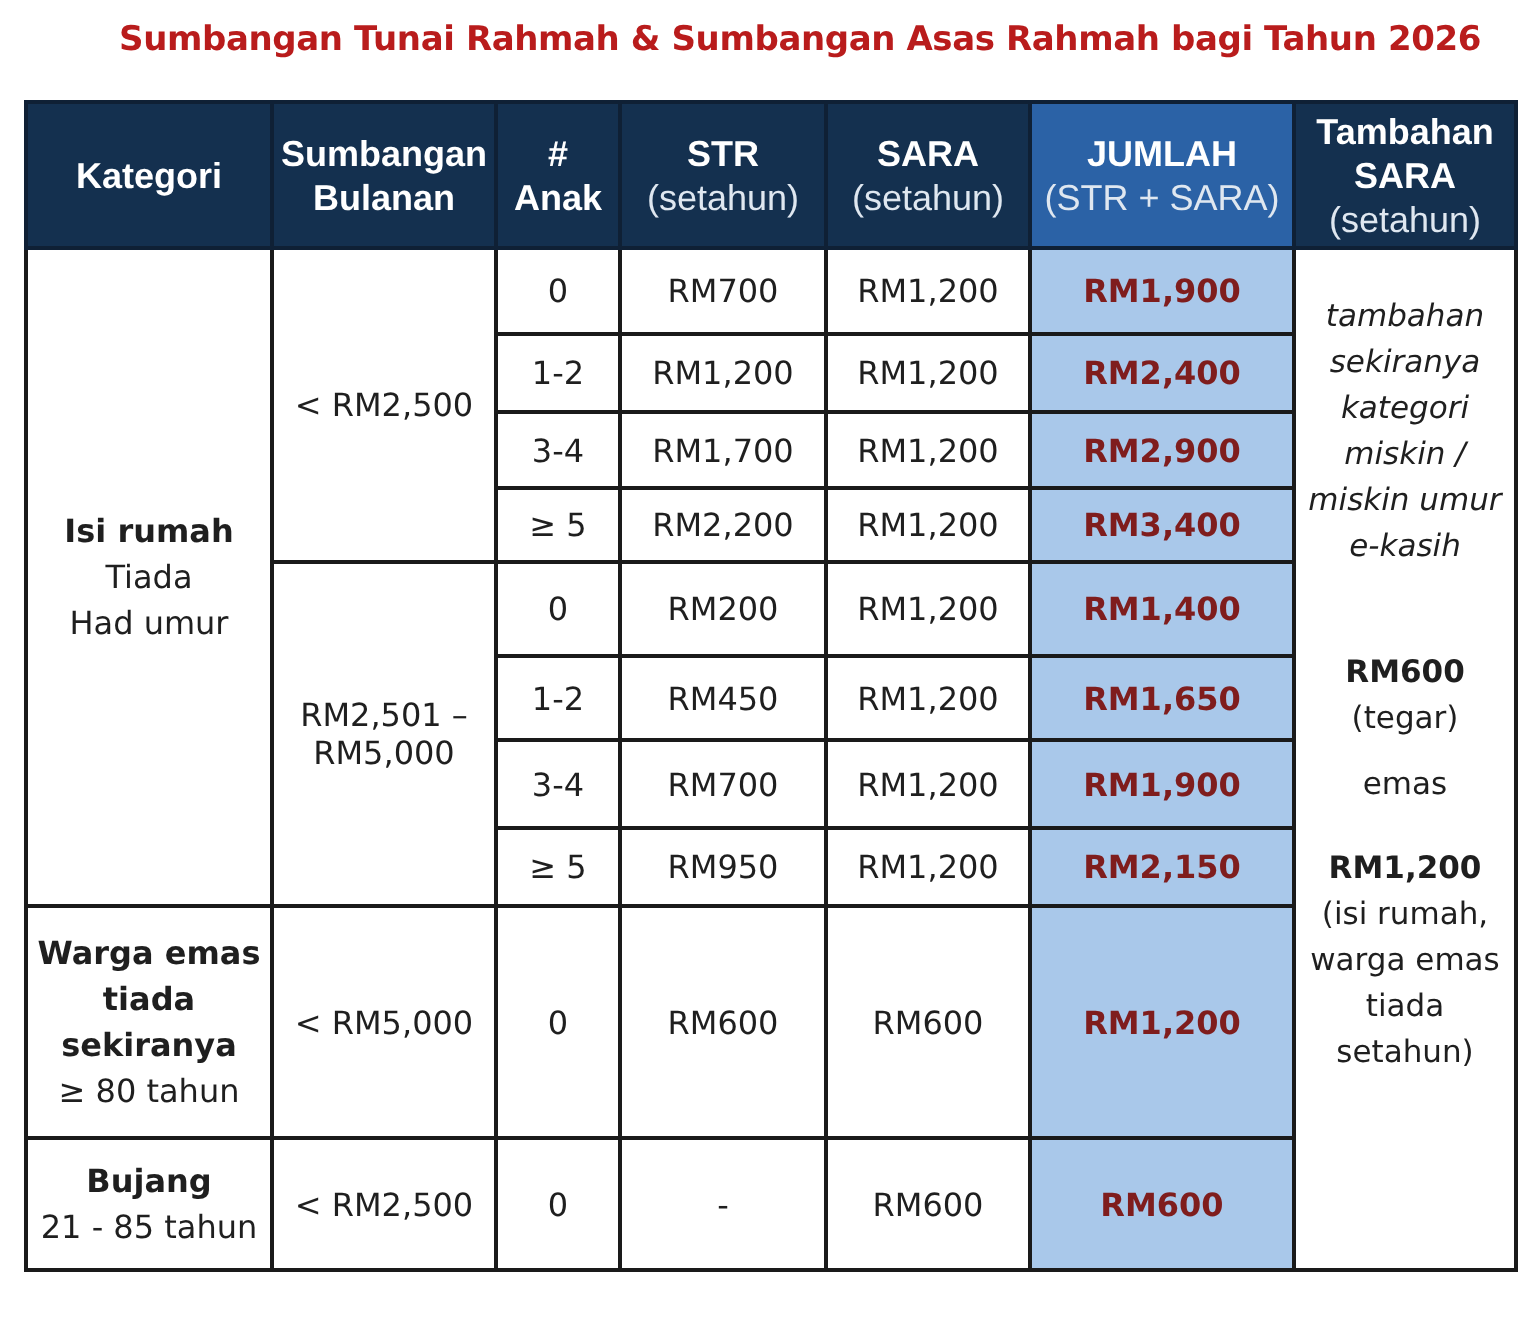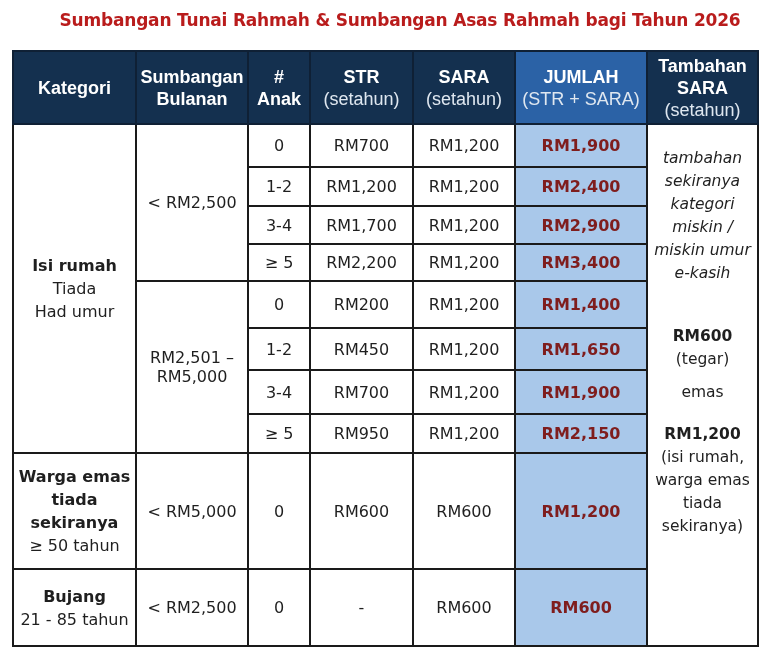--- a/index.html
+++ b/index.html
@@ -87,21 +87,21 @@
         <span class="gap"></span>
         <span class="bold">RM600</span>
         <span class="plain">(tegar)</span>
         <span class="gap3"></span>
         <span class="plain">emas</span>
         <span class="gap2"></span>
         <span class="bold">RM1,200</span>
         <span class="plain">(isi rumah,</span>
         <span class="plain">warga emas</span>
         <span class="plain">tiada</span>
-        <span class="plain">sekiranya)</span>
+        <span class="plain">setahun)</span>
       </td>
     </tr>
     <tr style="height:39px">
       <td>1-2</td>
       <td>RM1,200</td>
       <td>RM1,200</td>
       <td class="total">RM2,400</td>
     </tr>
     <tr style="height:38px">
       <td>3-4</td>
@@ -141,29 +141,29 @@
       <td>≥ 5</td>
       <td>RM950</td>
       <td>RM1,200</td>
       <td class="total">RM2,150</td>
     </tr>
     <tr style="height:116px">
       <td class="cat">
         <span class="bold">Warga emas</span>
         <span class="bold">tiada</span>
         <span class="bold">sekiranya</span>
-        <span class="plain">≥ 50 tahun</span>
+        <span class="plain">≥ 80 tahun</span>
       </td>
       <td>&lt; RM5,000</td>
       <td>0</td>
       <td>RM600</td>
       <td>RM600</td>
       <td class="total">RM1,200</td>
     </tr>
-    <tr style="height:77px">
+    <tr style="height:66px">
       <td class="cat">
         <span class="bold">Bujang</span>
         <span class="plain">21 - 85 tahun</span>
       </td>
       <td>&lt; RM2,500</td>
       <td>0</td>
       <td>-</td>
       <td>RM600</td>
       <td class="total">RM600</td>
     </tr>

